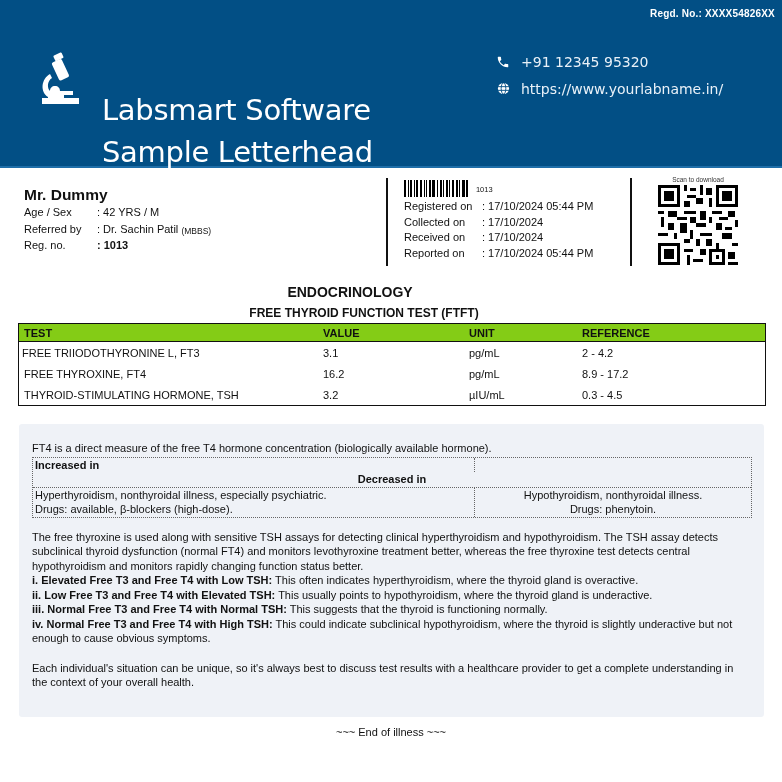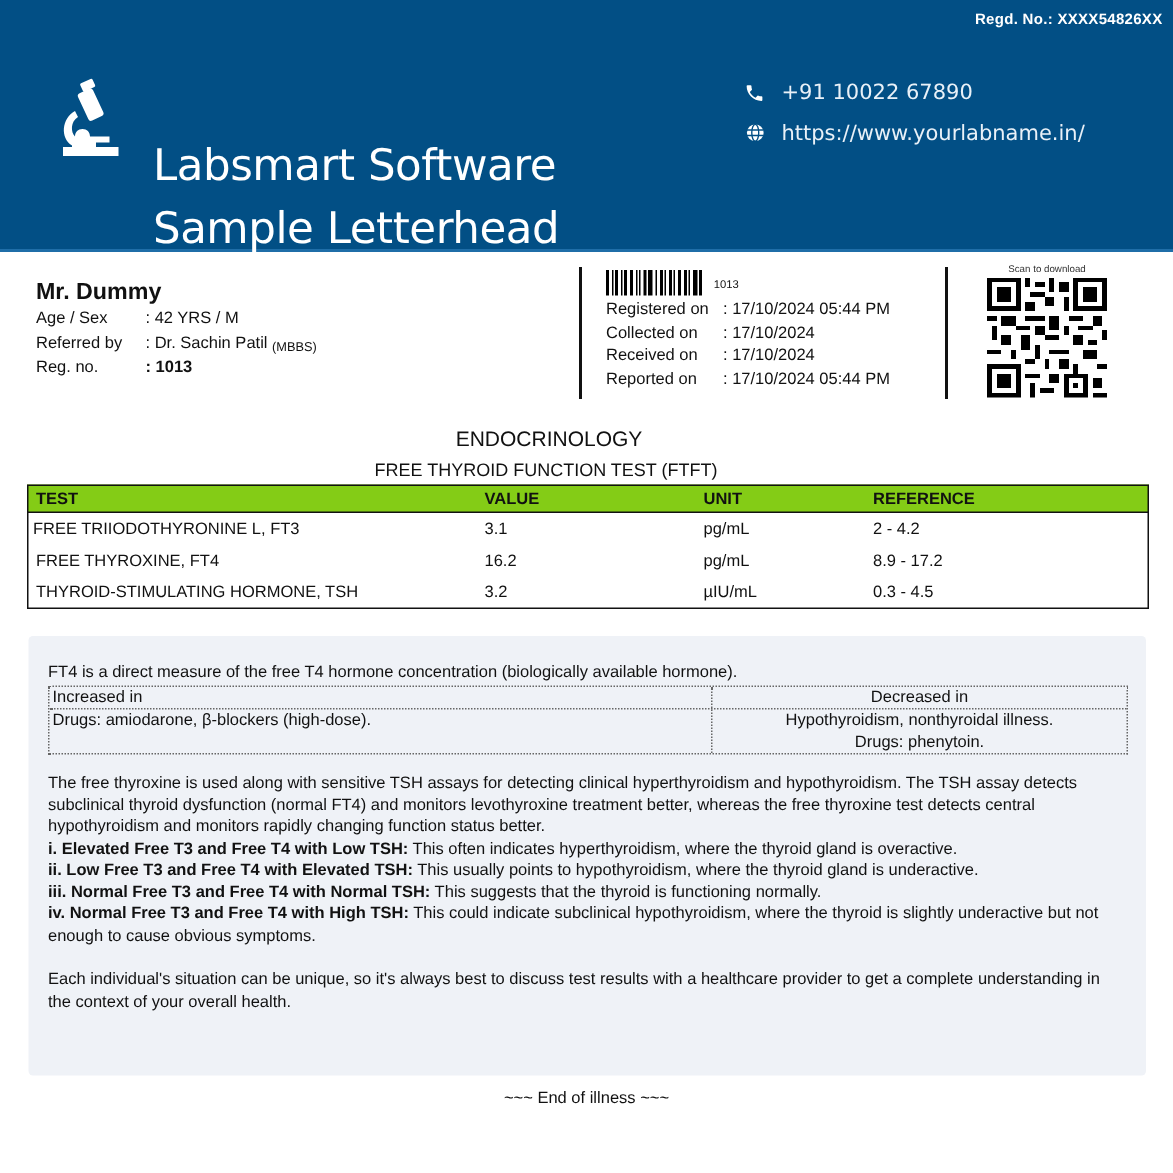--- a/index.html
+++ b/index.html
@@ -33,39 +33,39 @@
   .barcode .bars span { display: block; height: 17px; background: #000; margin-right: 1.6px; }
   .barcode .code { font-size: 7.5px; margin-left: 6px; margin-bottom: 3px; }
   .dates .line { font-size: 11px; height: 15.5px; display: flex; }
   .dates .lbl { width: 78px; }
 
   .qr { position: absolute; left: 656px; top: 176px; width: 84px; text-align: center; }
   .qr .cap { font-size: 6.5px; color: #333; margin-bottom: 2px; }
   .qr svg { display: block; margin: 0 auto; }
 
   
-  .dept { position: absolute; left: 16px; top: 284px; width: 700px; text-align: center; font-weight: normal; font-size: 14px; }
-  .testname { position: absolute; left: 0; top: 306px; width: 728px; text-align: center; font-weight: normal; font-size: 12px; }
+  .dept { position: absolute; left: 0; top: 284px; width: 700px; text-align: center; font-weight: bold; font-size: 14px; }
+  .testname { position: absolute; left: 0; top: 306px; width: 728px; text-align: center; font-weight: bold; font-size: 12px; }
 
   
   .results { position: absolute; left: 18px; top: 323px; width: 748px; font-size: 11px; }
   .results .thead { display: flex; background: #84cc16; border: 1.3px solid #111; height: 19px; align-items: center; font-weight: bold; }
   .results .tbody { border-left: 1.3px solid #111; border-right: 1.3px solid #111; border-bottom: 1.3px solid #111; }
   .results .tr { display: flex; align-items: center; height: 21px; }
   .c1 { width: 304px; padding-left: 5px; }
   .c2 { width: 146px; }
   .c3 { width: 113px; }
   .c4 { width: 180px; }
 
   
   .info { position: absolute; left: 19px; top: 424px; width: 745px; height: 293px; background: #eff2f7; border-radius: 3px; padding: 17px 13px 16px 13px; font-size: 11px; line-height: 14.5px; }
   .info .intro { margin-bottom: 1px; }
   .dtable { width: 720px; border: 1px dashed #666; border-style: dotted; }
   .dtable .r { display: flex; }
-  .dtable .r.head { border-bottom: 1px dotted #666; font-weight: normal; }
+  .dtable .r.head { border-bottom: 1px dotted #666; font-weight: bold; flex-direction: column; }
   .dtable .cell { padding: 0 2px; }
   .dtable .cell.left { width: 442px; border-right: 1px dotted #666; }
   .dtable .cell.right { flex: 1; text-align: center; }
   .info .para { margin-top: 12px; }
   .info .item b { font-weight: bold; }
   .info .closing { margin-top: 15px; }
 
   .eor { position: absolute; left: 0; top: 726px; width: 782px; text-align: center; font-size: 11px; }
 </style>
 </head>
@@ -87,21 +87,21 @@
     <div>Sample Letterhead</div>
   </div>
 
   <div class="contact">
     <div class="row">
       <span class="ic">
         <svg width="14" height="14" viewBox="0 0 24 24">
             <path fill="#fff" d="M6.6 10.8c1.4 2.8 3.8 5.1 6.6 6.6l2.2-2.2c.3-.3.7-.4 1-.2 1.1.4 2.3.6 3.6.6.6 0 1 .4 1 1V20c0 .6-.4 1-1 1C10.6 21 3 13.4 3 4c0-.6.4-1 1-1h3.5c.6 0 1 .4 1 1 0 1.3.2 2.5.6 3.6.1.3 0 .7-.2 1L6.6 10.8z"></path>
           </svg>
       </span>
-      <span>+91 10022 67890</span>
+      <span>+91 12345 95320</span>
     </div>
     <div class="row">
       <span class="ic">
         <svg width="13" height="13" viewBox="0 0 14 14">
             <circle cx="7" cy="7" r="6" fill="#fff"></circle>
             <ellipse cx="7" cy="7" rx="2.5" ry="6" stroke="#024f85" stroke-width="1" fill="none"></ellipse>
             <line x1="1" y1="5" x2="13" y2="5" stroke="#024f85" stroke-width="1"></line>
             <line x1="1" y1="9" x2="13" y2="9" stroke="#024f85" stroke-width="1"></line>
           </svg>
       </span>
@@ -270,21 +270,22 @@
 
 <div class="info">
   <div class="intro">FT4 is a direct measure of the free T4 hormone concentration (biologically available hormone).</div>
   <div class="dtable">
     <div class="r head">
       <div class="cell left">Increased in</div>
       <div class="cell right">Decreased in</div>
     </div>
     <div class="r">
       <div class="cell left">
-        <div>Drugs: amiodarone, β-blockers (high-dose).</div>
+        <div>Hyperthyroidism, nonthyroidal illness, especially psychiatric.</div>
+        <div>Drugs: available, β-blockers (high-dose).</div>
       </div>
       <div class="cell right">
         <div>Hypothyroidism, nonthyroidal illness.</div>
         <div>Drugs: phenytoin.</div>
       </div>
     </div>
   </div>
 
   <div class="para">The free thyroxine is used along with sensitive TSH assays for detecting clinical hyperthyroidism and hypothyroidism. The TSH assay detects subclinical thyroid dysfunction (normal FT4) and monitors levothyroxine treatment better, whereas the free thyroxine test detects central hypothyroidism and monitors rapidly changing function status better.</div>
   <div class="item"><b>i.  Elevated Free T3 and Free T4 with Low TSH:</b><span> This often indicates hyperthyroidism, where the thyroid gland is overactive.</span></div>

